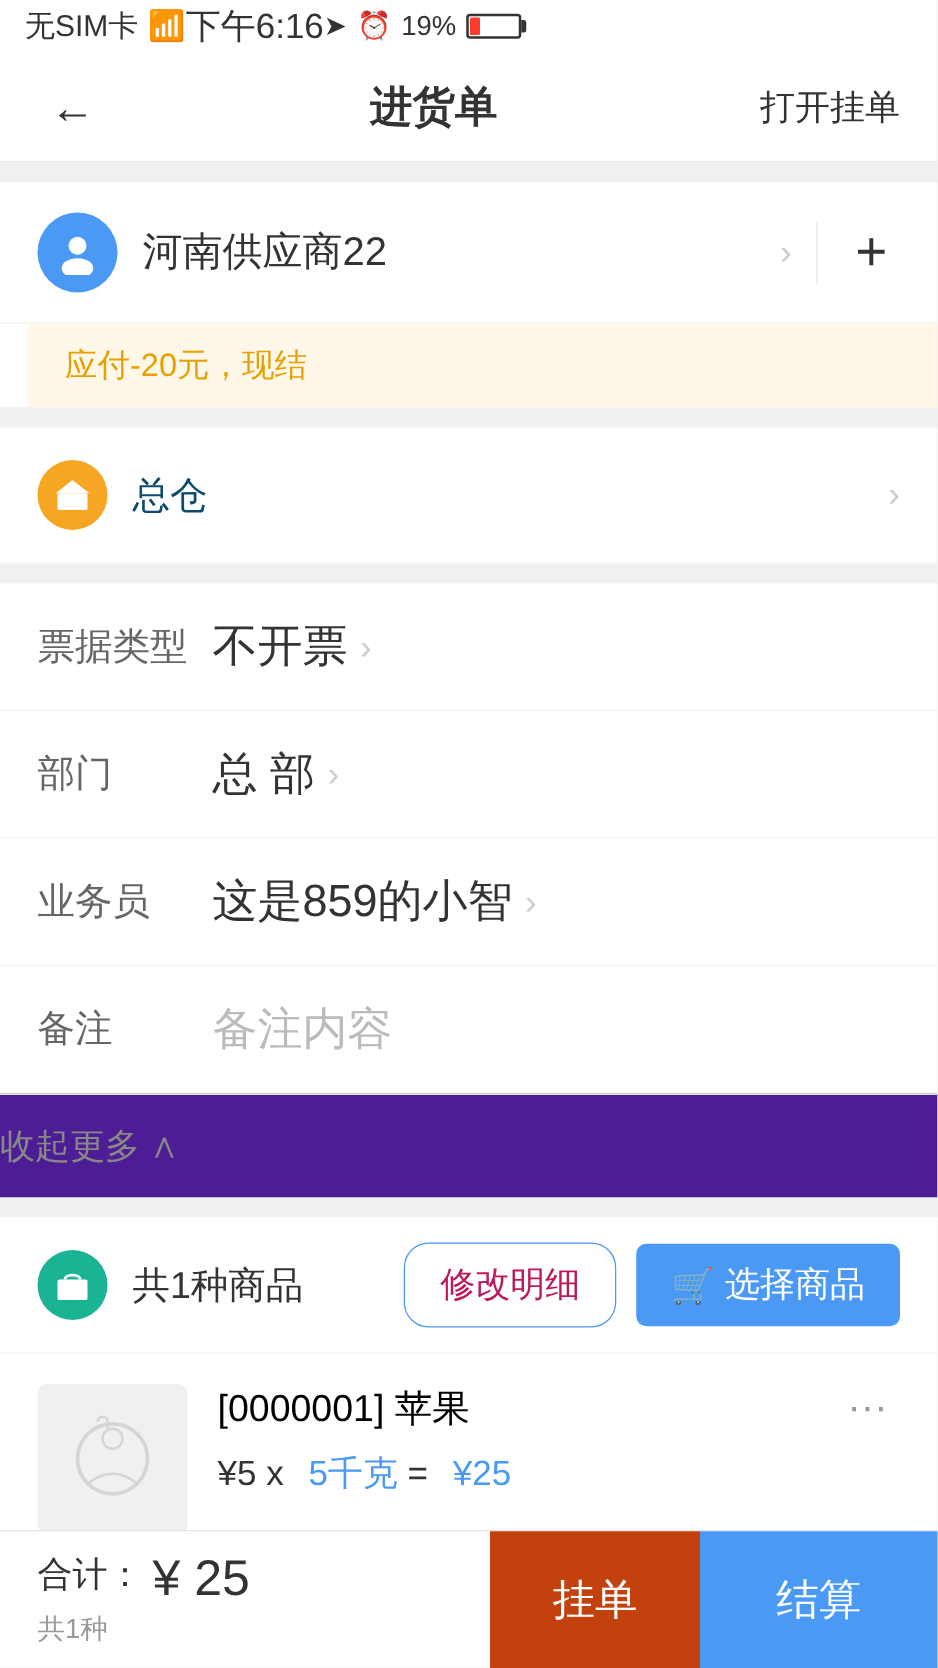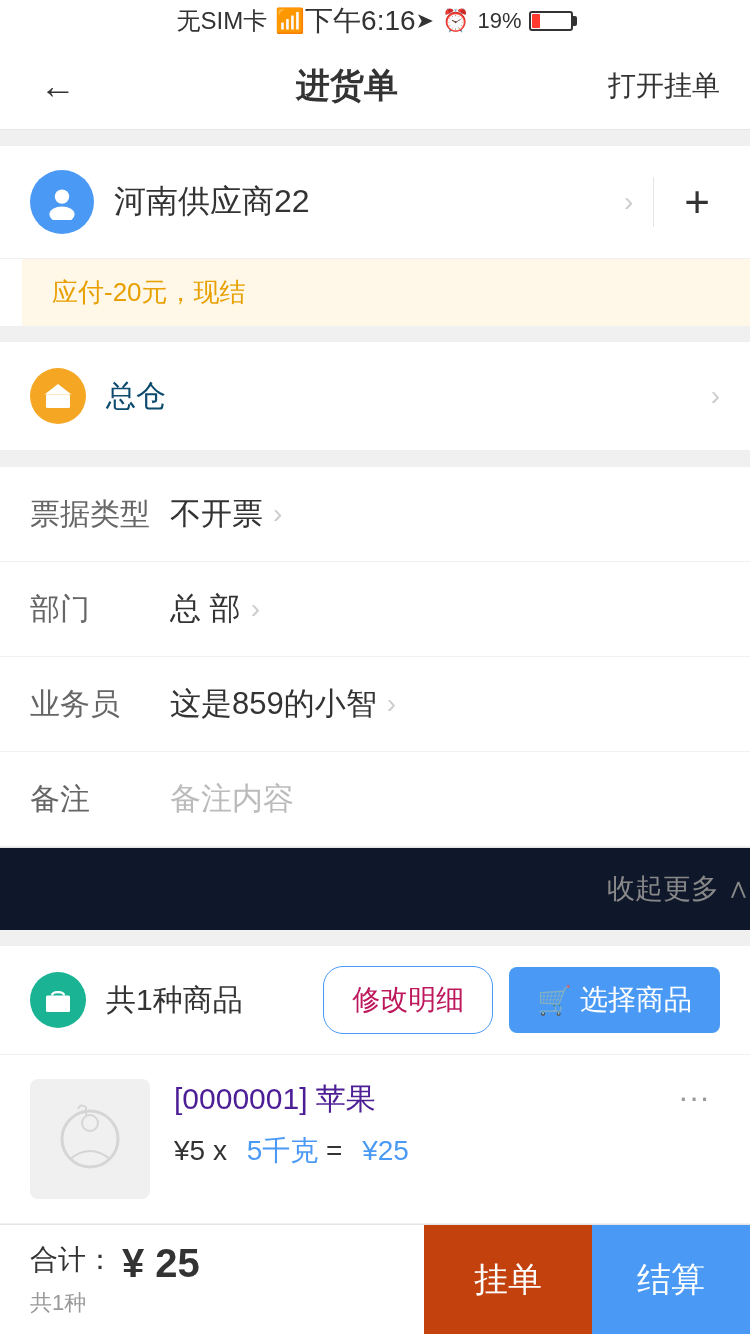--- a/index.html
+++ b/index.html
@@ -13,21 +13,21 @@
       color: #333;
     }
 
     
     .status-bar {
       width: 750px;
       height: 42px;
       background: #fff;
       display: flex;
       align-items: center;
-      justify-content: center;
+      justify-content: flex-start;
       padding: 0 20px;
       font-size: 24px;
       color: #333;
     }
     .status-left { display: flex; align-items: center; gap: 8px; }
     .status-center { font-size: 28px; font-weight: 500; }
     .status-right { display: flex; align-items: center; gap: 8px; font-size: 22px; }
     .battery-icon {
       width: 44px;
       height: 20px;
@@ -169,21 +169,21 @@
       margin-right: 20px;
       flex-shrink: 0;
       font-size: 28px;
     }
     .row-label {
       font-size: 30px;
       color: #0c4a6e;
       flex: 1;
     }
     .row-value {
-      font-size: 31px;
+      font-size: 36px;
       color: #333;
       margin-right: 10px;
     }
     .row-arrow {
       color: #ccc;
       font-size: 28px;
     }
     .row-label-left {
       width: 140px;
       font-size: 30px;
@@ -191,22 +191,22 @@
       flex-shrink: 0;
     }
 
     
     .remark-placeholder {
       color: #bbb;
     }
 
     
     .collapse-bar {
-      background: #0f172a;
-      text-align: right;
+      background: #4c1d95;
+      text-align: left;
       padding: 22px 0;
       font-size: 28px;
       color: #888;
       border-top: 1px solid #e5e5e5;
     }
 
     
     .product-header {
       display: flex;
       align-items: center;
@@ -277,21 +277,21 @@
     .product-thumb svg {
       width: 80px;
       height: 80px;
       opacity: 0.3;
     }
     .product-info {
       flex: 1;
     }
     .product-name {
       font-size: 30px;
-      color: #4c1d95;
+      color: #000000;
       margin-bottom: 12px;
     }
     .product-price {
       font-size: 28px;
       color: #333;
     }
     .price-highlight {
       color: #4a9af5;
       margin-left: 12px;
     }
@@ -319,42 +319,42 @@
       background: #fff;
       border-top: 1px solid #e5e5e5;
       z-index: 100;
     }
     .footer-total {
       flex: 1;
       padding: 0 30px;
     }
     .footer-total-amount {
       font-size: 40px;
-      font-weight: bold;
+      font-weight: normal;
       color: #333;
     }
     .footer-total-sub {
       font-size: 22px;
       color: #999;
       margin-top: 2px;
     }
     .footer-btn-pending {
       width: 168px;
       height: 110px;
       background: #c2410c;
       color: #fff;
       font-size: 34px;
       display: flex;
       align-items: center;
       justify-content: center;
       cursor: pointer;
       flex-shrink: 0;
     }
     .footer-btn-checkout {
-      width: 158px;
+      width: 190px;
       height: 110px;
       background: #4a9af5;
       color: #fff;
       font-size: 34px;
       display: flex;
       align-items: center;
       justify-content: center;
       cursor: pointer;
       flex-shrink: 0;
     }

